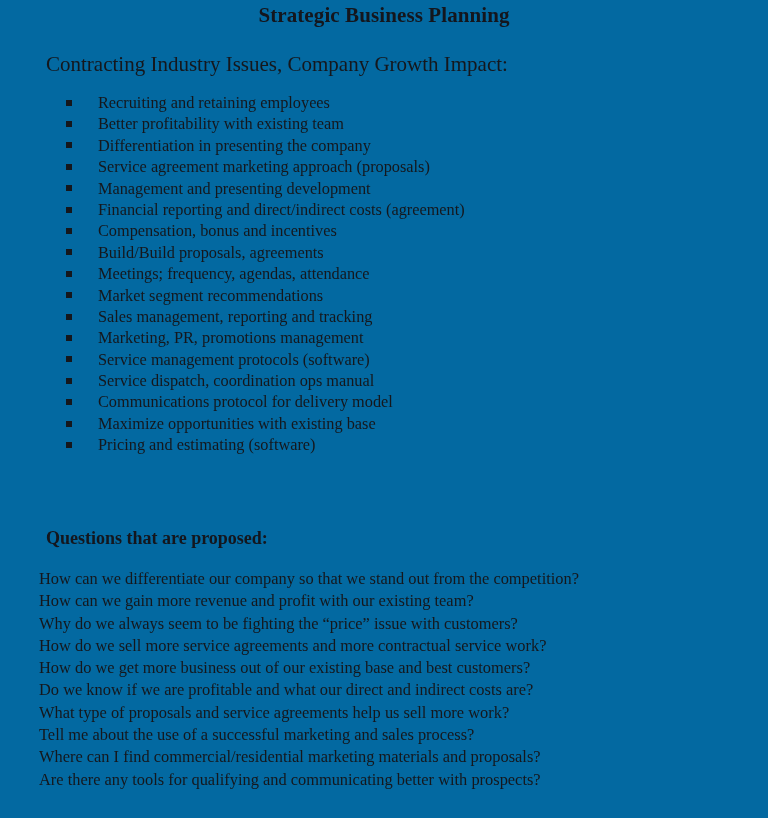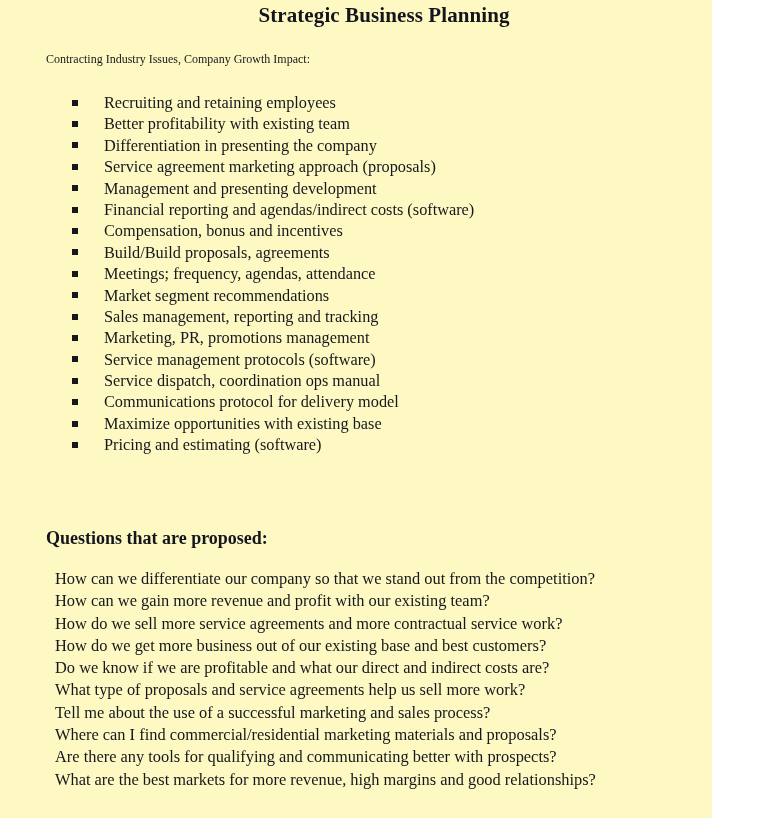--- a/index.html
+++ b/index.html
@@ -12,23 +12,23 @@
     width: 768px;
     height: 818px;
     overflow: hidden;
     font-family: "Liberation Serif", "DejaVu Serif", serif;
     color: #15171c;
     -webkit-font-smoothing: antialiased;
   }
 
   .page {
     position: relative;
-    width: 712px;
+    width: 768px;
     height: 818px;
-    background: #fef9c3;
+    background: #0369a1;
   }
 
   
   .doc-title {
     position: absolute;
     left: 0;
     top: 3px;
     width: 768px;
     text-align: center;
     font-size: 21px;
@@ -36,30 +36,30 @@
     letter-spacing: 0.1px;
     color: #14161d;
     white-space: nowrap;
   }
 
   
   .section-heading {
     position: absolute;
     left: 46px;
     top: 52px;
-    font-size: 12px;
+    font-size: 21px;
     font-weight: normal;
     color: #15171c;
     white-space: nowrap;
   }
 
   
   .bullet-list {
     position: absolute;
-    left: 46px;
+    left: 40px;
     top: 92px;
     width: 660px;
     list-style: none;
     margin: 0;
     padding: 0;
   }
   .bullet-item {
     position: relative;
     height: 21.4px;
     line-height: 21.4px;
@@ -88,21 +88,21 @@
     left: 46px;
     top: 528px;
     font-size: 18px;
     font-weight: bold;
     color: #14161d;
     white-space: nowrap;
   }
 
   .questions-list {
     position: absolute;
-    left: 55px;
+    left: 39px;
     top: 568px;
     width: 700px;
     list-style: none;
     margin: 0;
     padding: 0;
   }
   .question-item {
     height: 22.3px;
     line-height: 22.3px;
     font-size: 16.4px;
@@ -118,42 +118,42 @@
   <div class="doc-title">Strategic Business Planning</div>
 
   <div class="section-heading">Contracting  Industry  Issues, Company  Growth  Impact:</div>
 
   <ul class="bullet-list">
       <li class="bullet-item"><span class="bullet-marker"></span><span class="bullet-text">Recruiting  and retaining  employees</span></li>
       <li class="bullet-item"><span class="bullet-marker"></span><span class="bullet-text">Better  profitability with existing team</span></li>
       <li class="bullet-item"><span class="bullet-marker"></span><span class="bullet-text">Differentiation  in presenting  the company</span></li>
       <li class="bullet-item"><span class="bullet-marker"></span><span class="bullet-text">Service  agreement  marketing  approach  (proposals)</span></li>
       <li class="bullet-item"><span class="bullet-marker"></span><span class="bullet-text">Management  and presenting  development</span></li>
-      <li class="bullet-item"><span class="bullet-marker"></span><span class="bullet-text">Financial reporting  and agendas/indirect  costs (software)</span></li>
+      <li class="bullet-item"><span class="bullet-marker"></span><span class="bullet-text">Financial reporting  and direct/indirect  costs (agreement)</span></li>
       <li class="bullet-item"><span class="bullet-marker"></span><span class="bullet-text">Compensation,  bonus and incentives</span></li>
       <li class="bullet-item"><span class="bullet-marker"></span><span class="bullet-text">Build/Build proposals, agreements</span></li>
       <li class="bullet-item"><span class="bullet-marker"></span><span class="bullet-text">Meetings; frequency, agendas,  attendance</span></li>
       <li class="bullet-item"><span class="bullet-marker"></span><span class="bullet-text">Market  segment  recommendations</span></li>
       <li class="bullet-item"><span class="bullet-marker"></span><span class="bullet-text">Sales management,  reporting  and tracking</span></li>
       <li class="bullet-item"><span class="bullet-marker"></span><span class="bullet-text">Marketing,  PR, promotions  management</span></li>
       <li class="bullet-item"><span class="bullet-marker"></span><span class="bullet-text">Service  management  protocols (software)</span></li>
       <li class="bullet-item"><span class="bullet-marker"></span><span class="bullet-text">Service  dispatch, coordination  ops manual</span></li>
       <li class="bullet-item"><span class="bullet-marker"></span><span class="bullet-text">Communications  protocol for delivery model</span></li>
       <li class="bullet-item"><span class="bullet-marker"></span><span class="bullet-text">Maximize  opportunities  with existing base</span></li>
       <li class="bullet-item"><span class="bullet-marker"></span><span class="bullet-text">Pricing  and estimating  (software)</span></li>
     </ul>
 
   <div class="questions-heading">Questions that are proposed:</div>
 
   <ul class="questions-list">
       <li class="question-item">How can we differentiate  our company so that we stand out from the  competition?</li>
       <li class="question-item">How can we gain more revenue  and profit with our existing team?</li>
+      <li class="question-item">Why do we always seem to be fighting the “price” issue with customers?</li>
       <li class="question-item">How do we sell more service agreements  and more contractual  service work?</li>
       <li class="question-item">How do we get more business out of our existing base and best customers?</li>
       <li class="question-item">Do we know if we are profitable  and what our  direct and indirect costs are?</li>
       <li class="question-item">What type of proposals  and service agreements  help us sell more work?</li>
       <li class="question-item">Tell me about the use of a successful marketing  and sales process?</li>
       <li class="question-item">Where  can I find commercial/residential  marketing  materials  and proposals?</li>
       <li class="question-item">Are there  any tools for qualifying and communicating  better  with prospects?</li>
-      <li class="question-item">What are  the best markets for more revenue, high margins and good relationships?</li>
     </ul>
 
 </div>
 
 </body></html>

